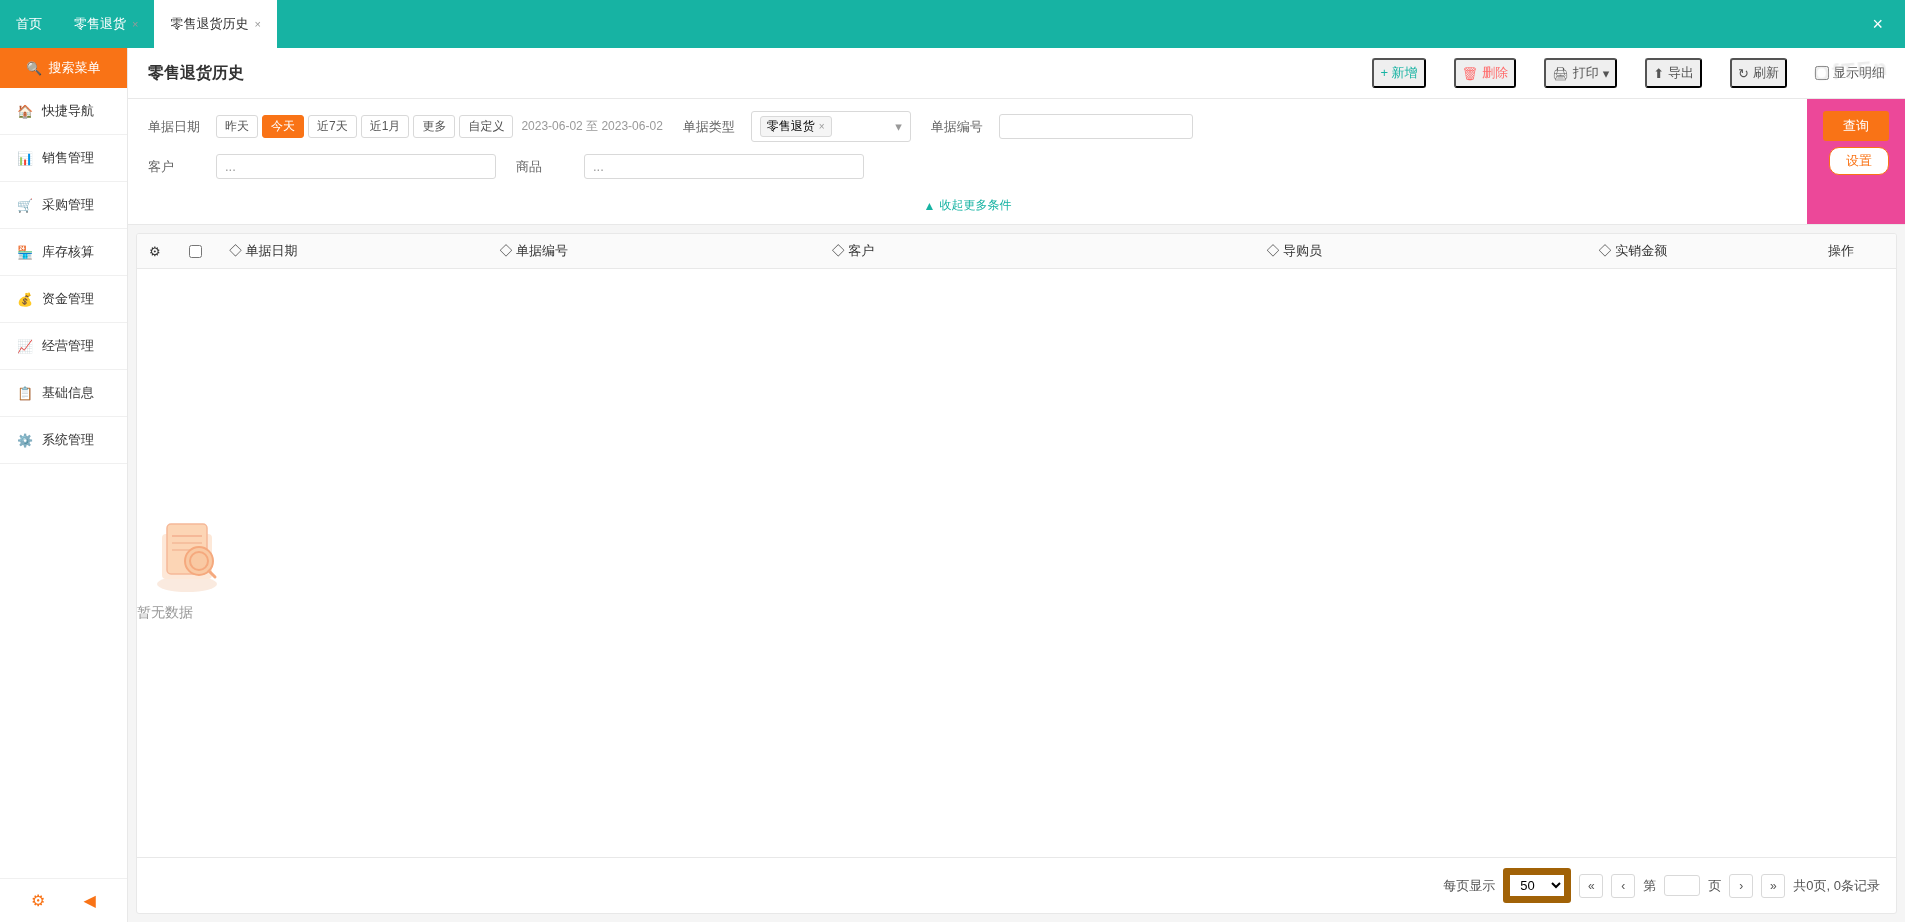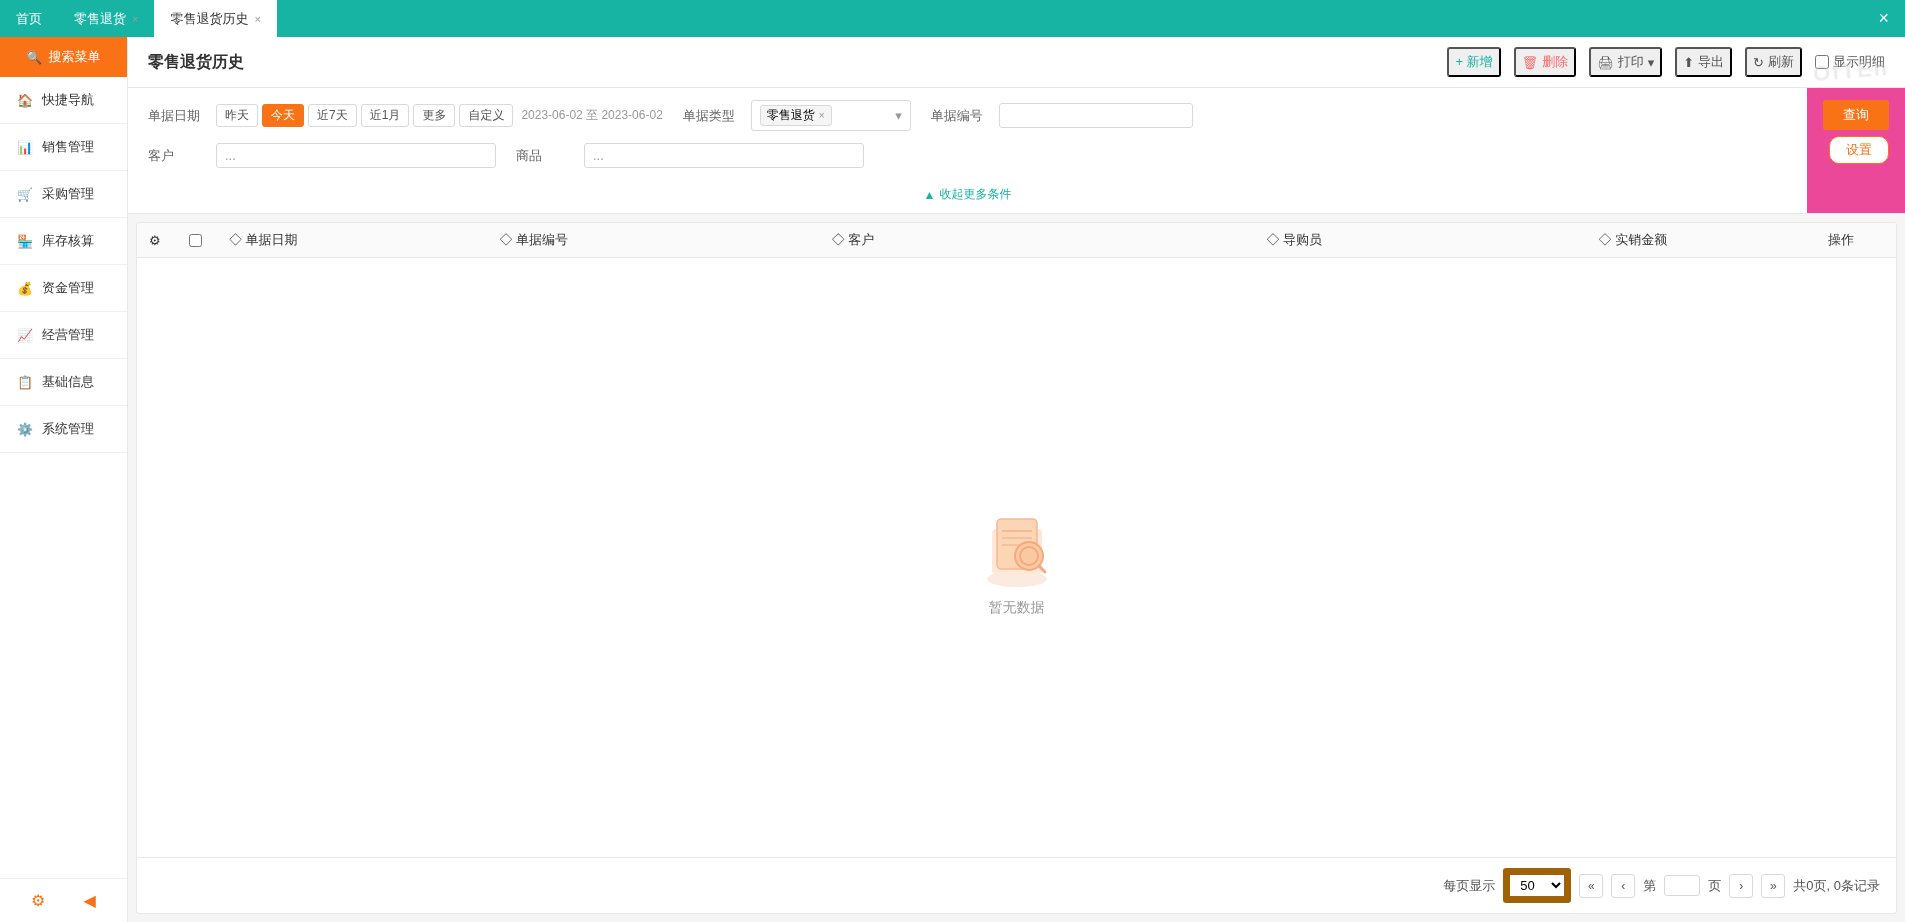--- a/index.html
+++ b/index.html
@@ -1,24 +1,24 @@
 <!DOCTYPE html>
 <html><head>
   <meta charset="utf-8">
   <style>
     * { box-sizing: border-box; margin: 0; padding: 0; }
     body { font-family: "Microsoft YaHei", Arial, sans-serif; font-size: 13px; background: #f5f5f5; display: flex; flex-direction: column; height: 922px; overflow: hidden; }
 
     
     .top-bar {
       background: #17b3a3;
-      height: 37px;
-      display: flex;
-      align-items: center;
-      padding: 0 0 0 0;
+      height: 48px;
+      display: flex;
+      align-items: center;
+      padding: 0 6px 0 0;
       flex-shrink: 0;
     }
     .top-bar-tabs {
       display: flex;
       align-items: center;
       flex: 1;
       height: 100%;
     }
     .tab-item {
       height: 100%;
@@ -132,21 +132,21 @@
       flex-shrink: 0;
     }
     .page-title {
       font-size: 16px;
       font-weight: bold;
       color: #333;
     }
     .header-actions {
       display: flex;
       align-items: center;
-      gap: 13px;
+      gap: 28px;
       margin-left: 43px;
     }
     .action-btn {
       display: flex;
       align-items: center;
       gap: 4px;
       color: #555;
       font-size: 13px;
       cursor: pointer;
       padding: 4px 6px;
@@ -319,21 +319,20 @@
     .col-customer { flex: 2; min-width: 160px; }
     .col-guide { flex: 1.5; min-width: 130px; }
     .col-amount { flex: 1; min-width: 100px; text-align: right; }
     .col-ops { width: 80px; text-align: left; }
 
     
     .empty-state {
       flex: 1;
       display: flex;
       flex-direction: column;
-      align-items: center;
       justify-content: center;
       color: #999;
       font-size: 14px;
     }
     .empty-icon {
       width: 100px;
       height: 100px;
     }
 
     

